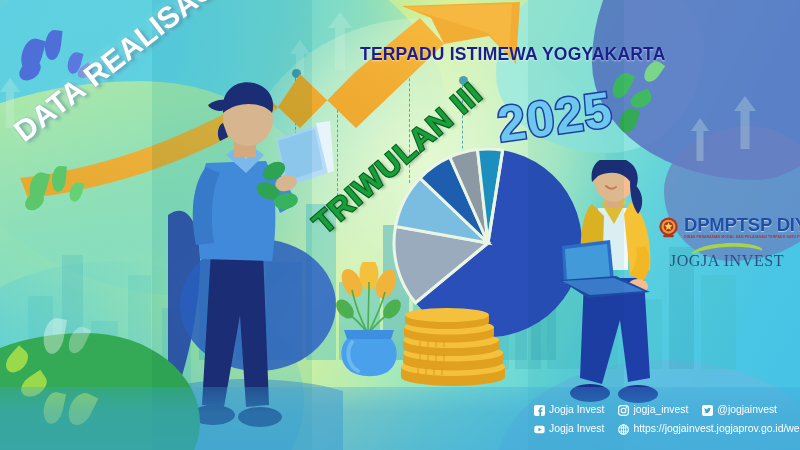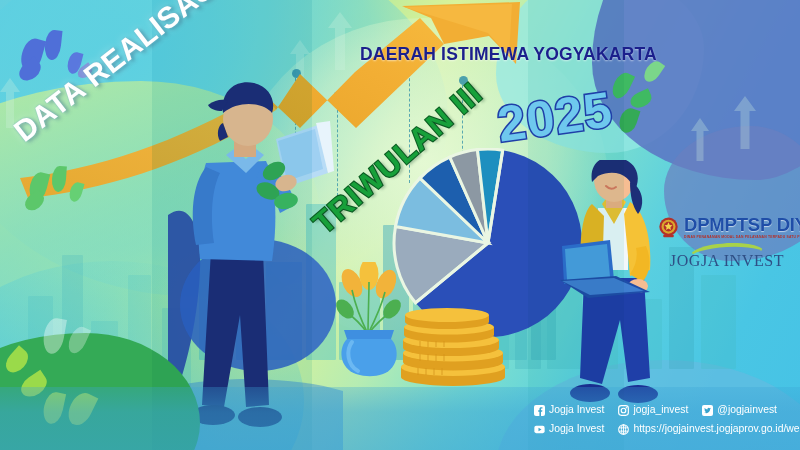--- a/index.html
+++ b/index.html
@@ -445,21 +445,21 @@
   <div class="panel p1"></div>
   <div class="panel p2"></div>
   <div class="panel p3"></div>
   <div class="panel p4"></div>
   <div class="panel p5"></div>
 
   <div class="bottom-band"></div>
 
   <div class="title-diag">DATA REALISASI INVESTASI</div>
 
-  <div class="subtitle-head">DAERAH ISTIMEWA YOGYAKARTA</div>
+  <div class="subtitle-head">TERPADU ISTIMEWA YOGYAKARTA</div>
 
   <div class="triwulan">TRIWULAN III</div>
 
   <div class="year">2025</div>
 
   <div class="logo-block">
     <div class="logo-row">
       <svg class="logo-seal" viewBox="0 0 24 26">
         <circle cx="12" cy="12" r="10.5" fill="#b3312a"></circle>
         <circle cx="12" cy="12" r="8" fill="#d9a62c"></circle>

